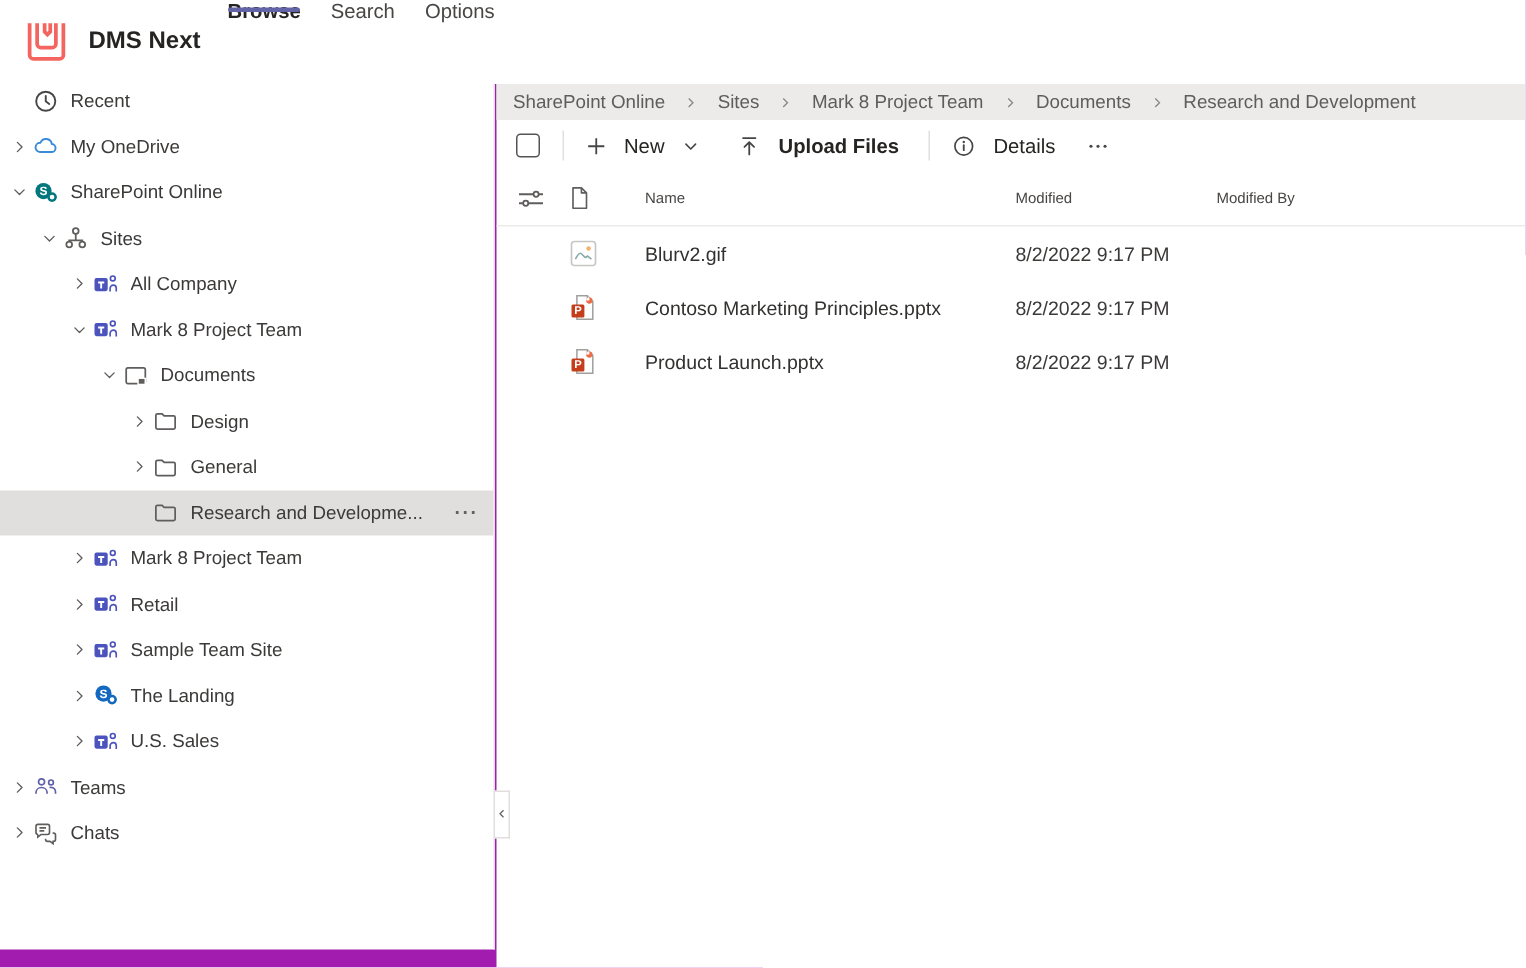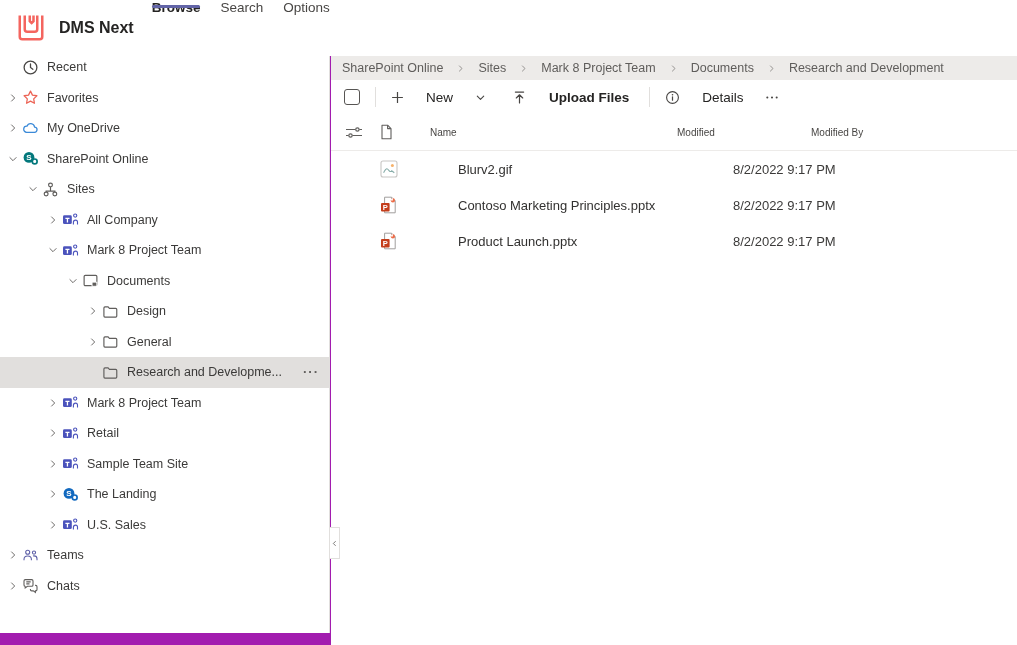--- a/index.html
+++ b/index.html
@@ -44,35 +44,35 @@
   .crumbbar { height:24px; background:#EDEBE9; display:flex; align-items:center;
     padding-left:11px; gap:13px; font-size:12.5px; color:#5F5D5B; }
   .crumb { cursor:pointer; white-space:nowrap; }
   .crumb-sep { display:flex; align-items:center; }
 
   .toolbar { height:34px; display:flex; align-items:center; padding-left:13px;
     font-size:13.5px; color:#252423; }
   .cb { width:16px; height:16px; border:1px solid #575553; border-radius:3px;
     background:#fff; cursor:pointer; flex:0 0 auto; }
   .tdiv { width:1px; height:20px; background:#E1DFDD; margin:0 15px; flex:0 0 auto; }
-  .tbtn { display:flex; align-items:center; gap:22px; cursor:pointer; white-space:nowrap; }
+  .tbtn { display:flex; align-items:center; gap:12px; cursor:pointer; white-space:nowrap; }
   .tbtn .bicon { display:flex; align-items:center; }
   .gap26 { margin-left:26px;font-weight:bold; }
   .gap20 { margin-left:20px; }
 
   .theader { height:37px; display:flex; align-items:center; padding-left:14px;
     border-bottom:1px solid #EDEBE9; font-size:10px; color:#484644; }
   .h-filter { width:18px; display:flex; align-items:center; }
   .h-page { margin-left:17px; width:13px; display:flex; align-items:center; }
   .h-name { margin-left:37px; width:247px; }
   .h-mod  { width:134px; }
   .h-by   { flex:1; }
 
   .frow { height:36px; display:flex; align-items:center; padding-left:49px;
-    font-size:13px; color:#323130;gap:28px; }
+    font-size:13px; color:#323130; }
   .ficon { width:18px; height:18px; flex:0 0 auto; display:flex; }
   .f-name { margin-left:32px; width:247px; cursor:pointer; white-space:nowrap;
     overflow:hidden; text-overflow:ellipsis; }
   .f-mod { width:134px; color:#3B3A39; }
   .f-by  { flex:1; }
 </style>
 </head>
 <body>
 <div class="stage">
 
@@ -98,33 +98,20 @@
     <div class="tree" id="tree">
         <div class="srow" style="padding-left: 5px;">
           <span class="chev"></span>
           <span class="sicon">
             <svg viewBox="0 0 16 16">
               <circle cx="8" cy="8" r="6" fill="none" stroke="#484644" stroke-width="1.2"></circle>
               <path d="M8 4.6V8l2.2 1.7" fill="none" stroke="#484644" stroke-width="1.2" stroke-linecap="round"></path>
             </svg>
           </span>
           <span class="slabel">Recent</span>
-        </div>
-        <div class="srow" style="padding-left: 5px;">
-          <span class="chev">
-            <svg width="10" height="10" viewBox="0 0 12 12">
-              <path d="M4.3 2.3 8 6l-3.7 3.7" fill="none" stroke="#605E5C" stroke-width="1.1" stroke-linecap="round" stroke-linejoin="round"></path>
-            </svg>
-          </span>
-          <span class="sicon">
-            <svg viewBox="0 0 16 16">
-              <path d="M8 2l1.85 3.75 4.15.6-3 2.93.7 4.12L8 11.45l-3.7 1.95.7-4.12-3-2.93 4.15-.6z" fill="none" stroke="#EC6456" stroke-width="1.2" stroke-linejoin="round"></path>
-            </svg>
-          </span>
-          <span class="slabel">Favorites</span>
         </div>
         <div class="srow" style="padding-left: 5px;">
           <span class="chev">
             <svg width="10" height="10" viewBox="0 0 12 12">
               <path d="M4.3 2.3 8 6l-3.7 3.7" fill="none" stroke="#605E5C" stroke-width="1.1" stroke-linecap="round" stroke-linejoin="round"></path>
             </svg>
           </span>
           <span class="sicon">
             <svg viewBox="0 0 16 16">
               <path d="M4.3 11.6h7.2a2.5 2.5 0 0 0 .3-5A3.7 3.7 0 0 0 4.7 5.8a2.9 2.9 0 0 0-.4 5.8z" fill="none" stroke="#3B8AD8" stroke-width="1.2" stroke-linejoin="round"></path>

